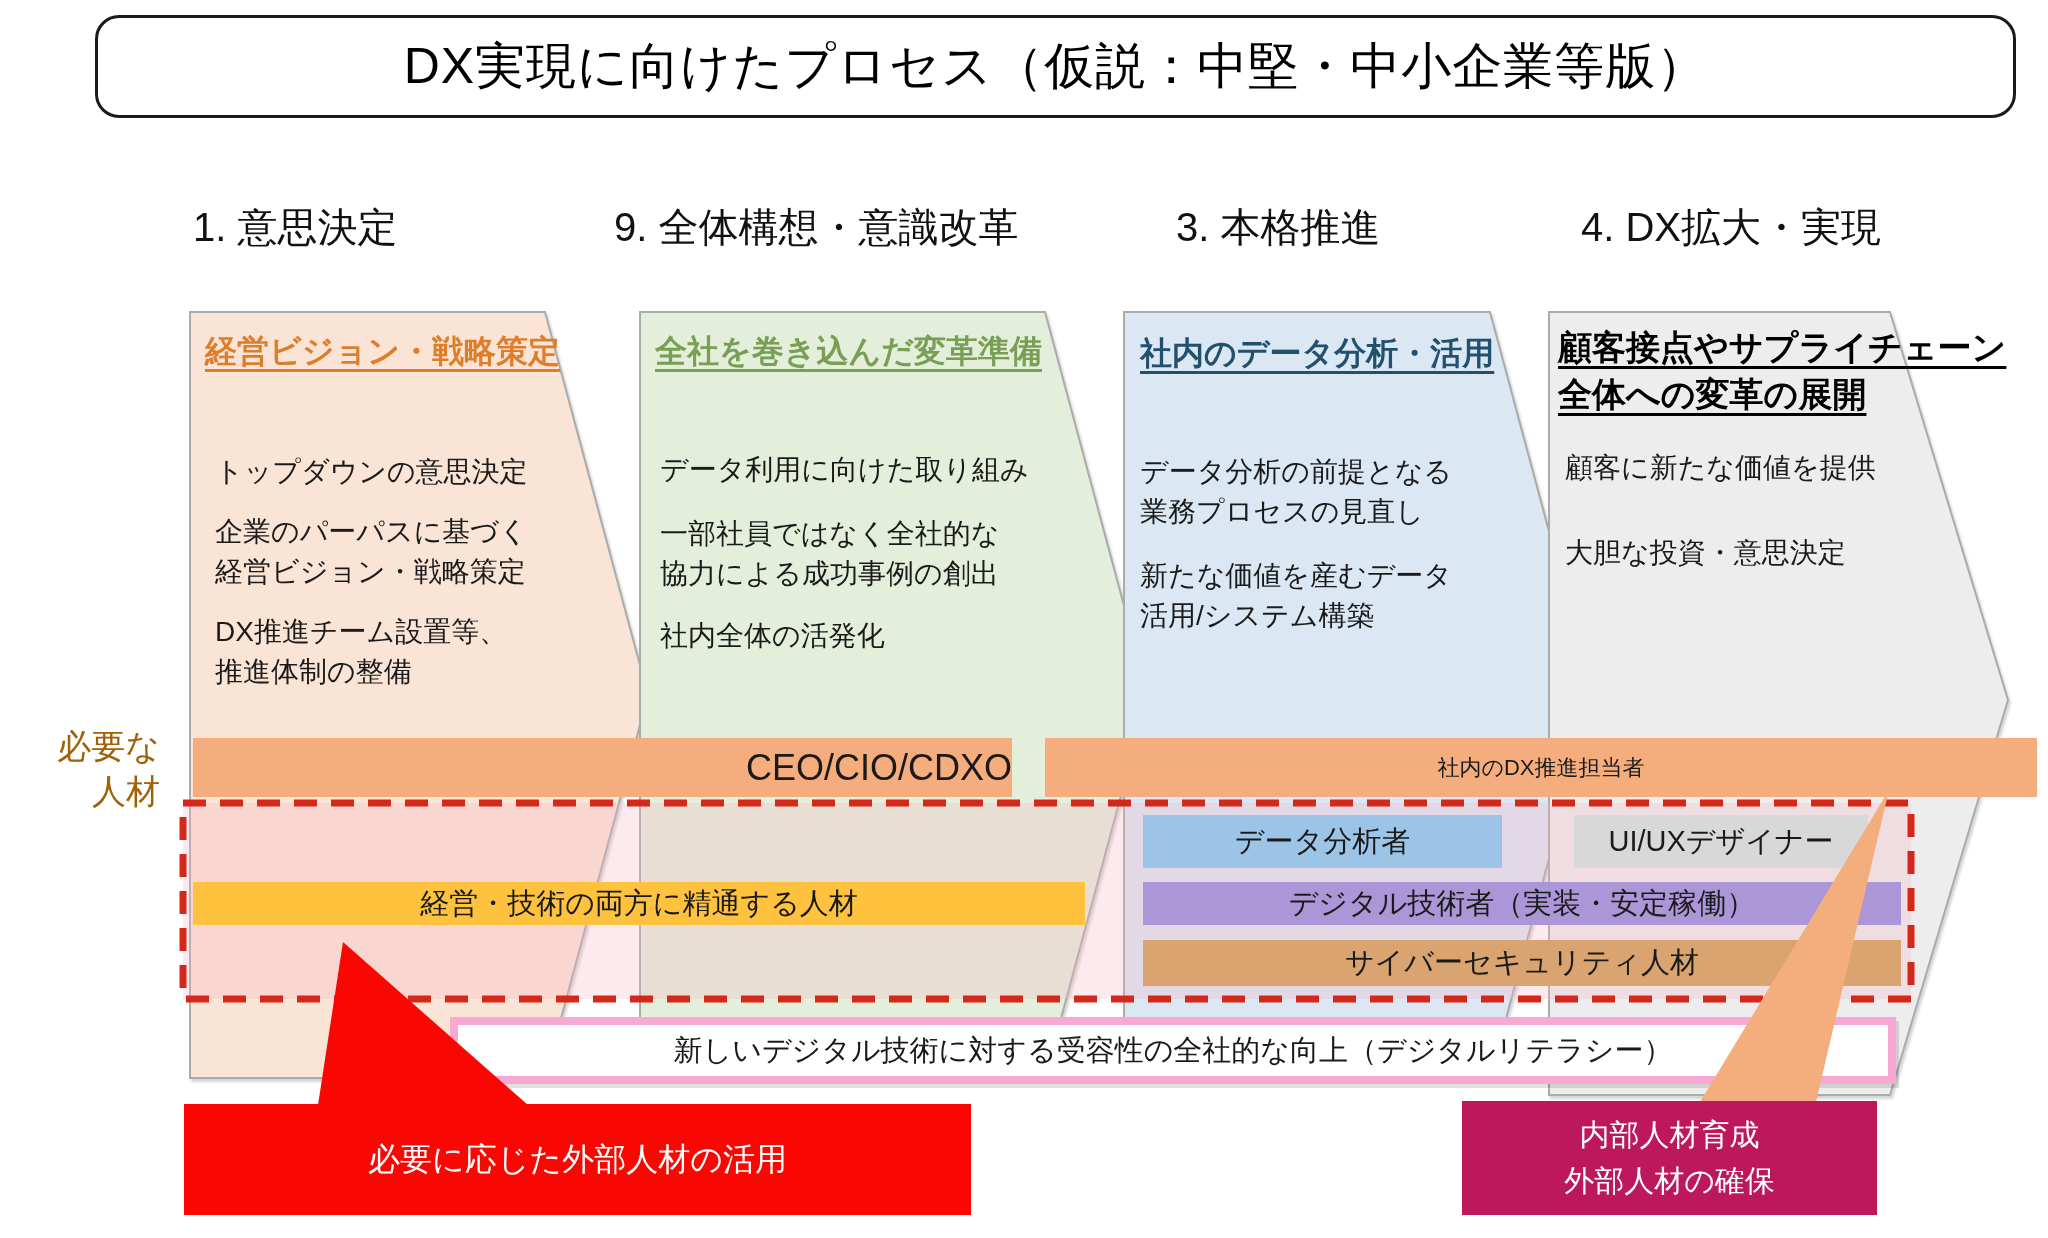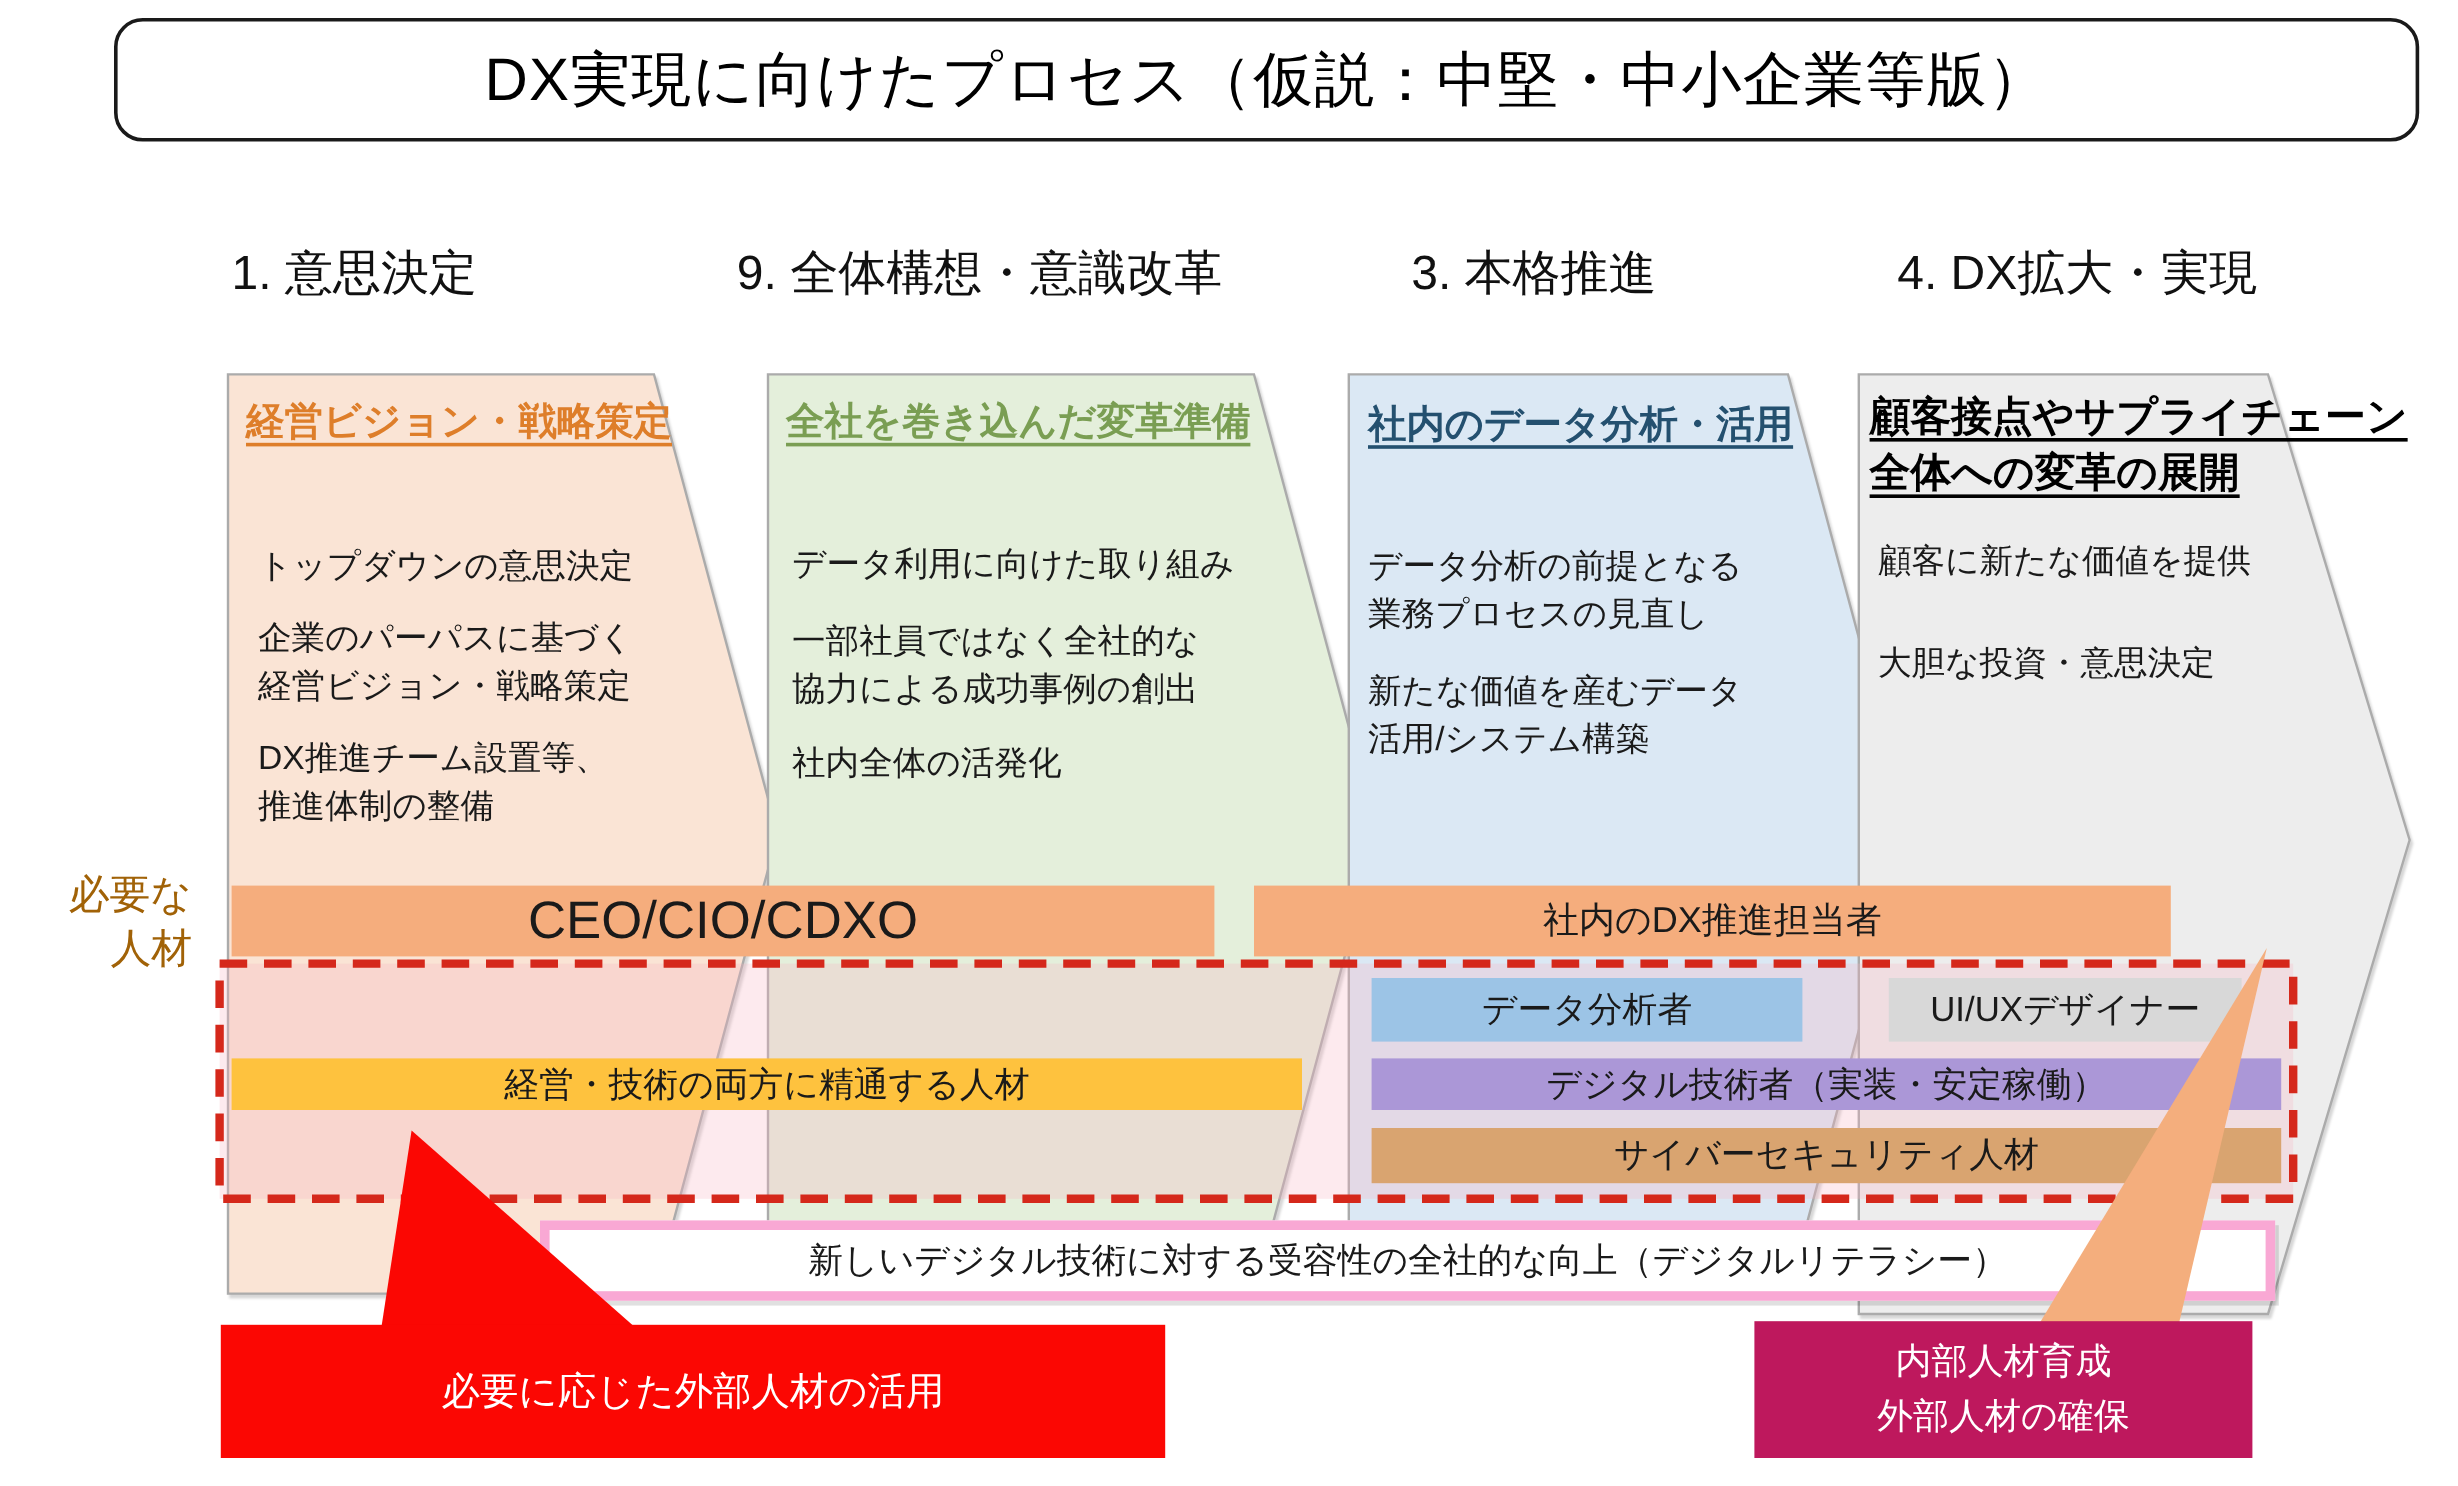--- a/index.html
+++ b/index.html
@@ -27,22 +27,22 @@
   .hdr2{left:655px;top:328px;font-size:32px;color:#7a9e53;}
   .hdr3{left:1140px;top:330px;font-size:32px;color:#24506f;}
   .hdr4{left:1558px;top:324px;font-size:34px;color:#000;}
   
   .para{font-size:28px;line-height:40px;z-index:2;color:#1a1a1a;}
   
   .people-label{left:40px;top:724px;width:120px;text-align:right;font-size:34px;line-height:45px;color:#a16207;z-index:2;}
   
   .bar{display:flex;align-items:center;justify-content:center;z-index:3;}
   .bar .t{white-space:nowrap;}
-  .ceo-bar{left:193px;top:738px;width:819px;height:59px;background:#f5ad7d;font-size:44px;}
-  .dx-bar{left:1045px;top:738px;width:764px;height:59px;background:#f5ad7d;font-size:30px;}
+  .ceo-bar{left:193px;top:738px;width:819px;height:59px;background:#f5ad7d;font-size:36px;justify-content:flex-end;}
+  .dx-bar{left:1045px;top:738px;width:992px;height:59px;background:#f5ad7d;font-size:22px;}
   .biztech-bar{left:193px;top:882px;width:892px;height:43px;background:#fec23e;font-size:29px;}
   .analyst-bar{left:1143px;top:815px;width:359px;height:53px;background:#9cc4e6;font-size:29px;}
   .uiux-bar{left:1574px;top:815px;width:294px;height:53px;background:#d8d8d8;font-size:29px;}
   .digieng-bar{left:1143px;top:882px;width:758px;height:43px;background:#ab97d7;font-size:29px;}
   .cyber-bar{left:1143px;top:940px;width:758px;height:46px;background:#d9a470;font-size:29px;}
   
   .scope-fill{left:183px;top:803px;width:1728px;height:196px;background:rgba(248,180,195,0.28);z-index:2;}
   .scope-svg{left:0;top:0;z-index:4;}
   
   .literacy-bar{left:450px;top:1017px;width:1430px;height:51px;background:#ffffff;border:8px solid #f9a8d4;

